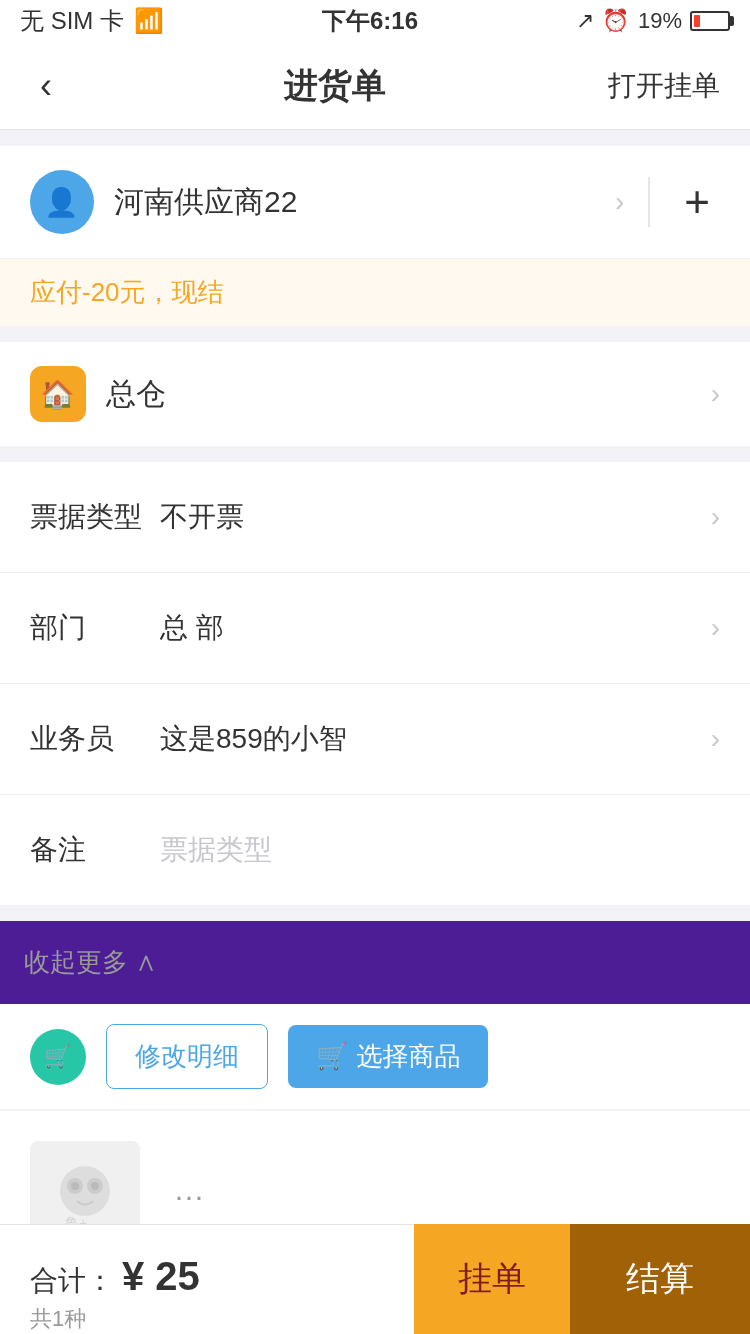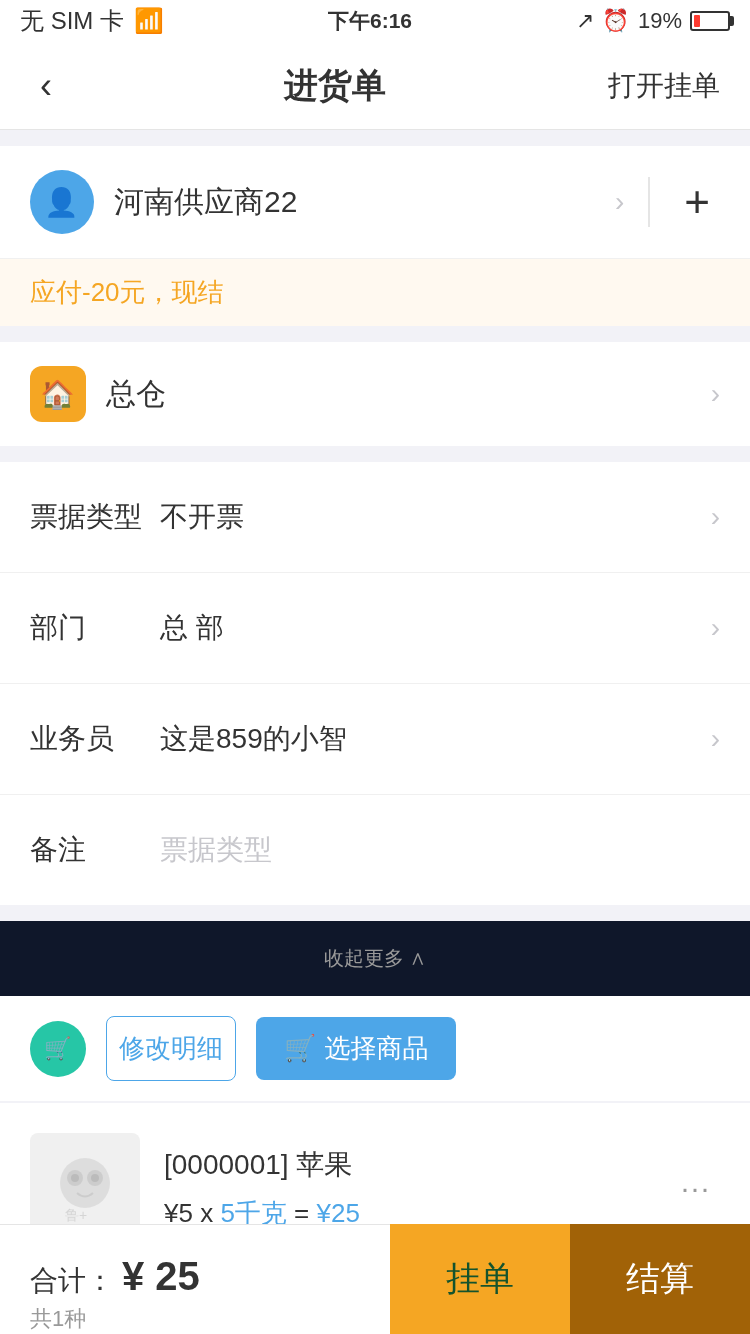--- a/index.html
+++ b/index.html
@@ -18,21 +18,21 @@
       height: 42px;
       background: #fff;
       display: flex;
       align-items: center;
       justify-content: space-between;
       padding: 0 20px;
       font-size: 24px;
       font-weight: 500;
     }
     .status-left { display: flex; align-items: center; gap: 10px; }
-    .status-center { font-size: 21px; font-weight: 600; }
+    .status-center { font-size: 24px; font-weight: 600; }
     .status-right { display: flex; align-items: center; gap: 8px; font-size: 22px; }
     .battery-icon {
       width: 40px; height: 20px; border: 2px solid #333; border-radius: 3px; position: relative; display: inline-flex; align-items: center; padding: 2px;
     }
     .battery-icon::after {
       content: ''; position: absolute; right: -6px; top: 50%; transform: translateY(-50%);
       width: 4px; height: 10px; background: #333; border-radius: 0 2px 2px 0;
     }
     .battery-fill { height: 100%; width: 20%; background: #ff3b30; border-radius: 1px; }
 
@@ -163,24 +163,24 @@
       font-size: 28px;
       color: #333;
       padding-left: 10px;
     }
     .form-placeholder {
       color: #c7c7cc;
     }
 
     
     .collapse-btn {
-      background: #0f172a;
-      text-align: center;
+      background: #4c1d95;
+      text-align: left;
       padding: 24px;
-      font-size: 20px;
+      font-size: 26px;
       color: #999;
       cursor: pointer;
     }
 
     
     .product-header {
       background: #fff;
       display: flex;
       align-items: center;
       padding: 20px 30px;
@@ -197,21 +197,21 @@
     }
     .product-count {
       flex: 1;
       font-size: 28px;
       color: #333;
     }
     .btn-outline {
       border: 1.5px solid #4da6e8;
       color: #4da6e8;
       background: #fff;
-      padding: 14px 12px;
+      padding: 14px 28px;
       border-radius: 8px;
       font-size: 26px;
       cursor: pointer;
     }
     .btn-primary {
       background: #4da6e8;
       color: #fff;
       border: none;
       padding: 14px 28px;
       border-radius: 8px;
@@ -287,24 +287,24 @@
       font-size: 40px;
       font-weight: 600;
       color: #333;
     }
     .footer-total-sub {
       font-size: 22px;
       color: #999;
       margin-top: 4px;
     }
     .footer-btn-pending {
-      width: 180px;
+      width: 156px;
       height: 110px;
       background: #f5a623;
-      color: #14532d;
+      color: #7f1d1d;
       font-size: 34px;
       border: none;
       cursor: pointer;
       display: flex;
       align-items: center;
       justify-content: center;
     }
     .footer-btn-checkout {
       width: 180px;
       height: 110px;
@@ -417,32 +417,20 @@
 
         <circle cx="40" cy="35" r="25" fill="#ccc"></circle>
         <circle cx="30" cy="30" r="8" fill="#aaa"></circle>
         <circle cx="50" cy="30" r="8" fill="#aaa"></circle>
         <circle cx="30" cy="30" r="4" fill="#888"></circle>
         <circle cx="50" cy="30" r="4" fill="#888"></circle>
         <path d="M32 45 Q40 52 48 45" stroke="#aaa" stroke-width="2" fill="none"></path>
         <text x="20" y="72" font-size="14" fill="#bbb" font-family="sans-serif">鲁+</text>
       </svg>
     </div>
-    <div class="product-info">
-      <div class="product-name">
-        <span>[0000001] </span>
-        <span>苹果</span>
-      </div>
-      <div class="product-price">
-        <span>¥5 x </span>
-        <span class="price-highlight">5千克</span>
-        <span> = </span>
-        <span class="price-highlight">¥25</span>
-      </div>
-    </div>
     <div class="more-btn">···</div>
   </div>
 
 </div>
 
 <div class="footer">
   <div class="footer-total">
     <div class="footer-total-main">
       <span>合计：</span>
       <span class="footer-total-amount">¥ 25</span>

